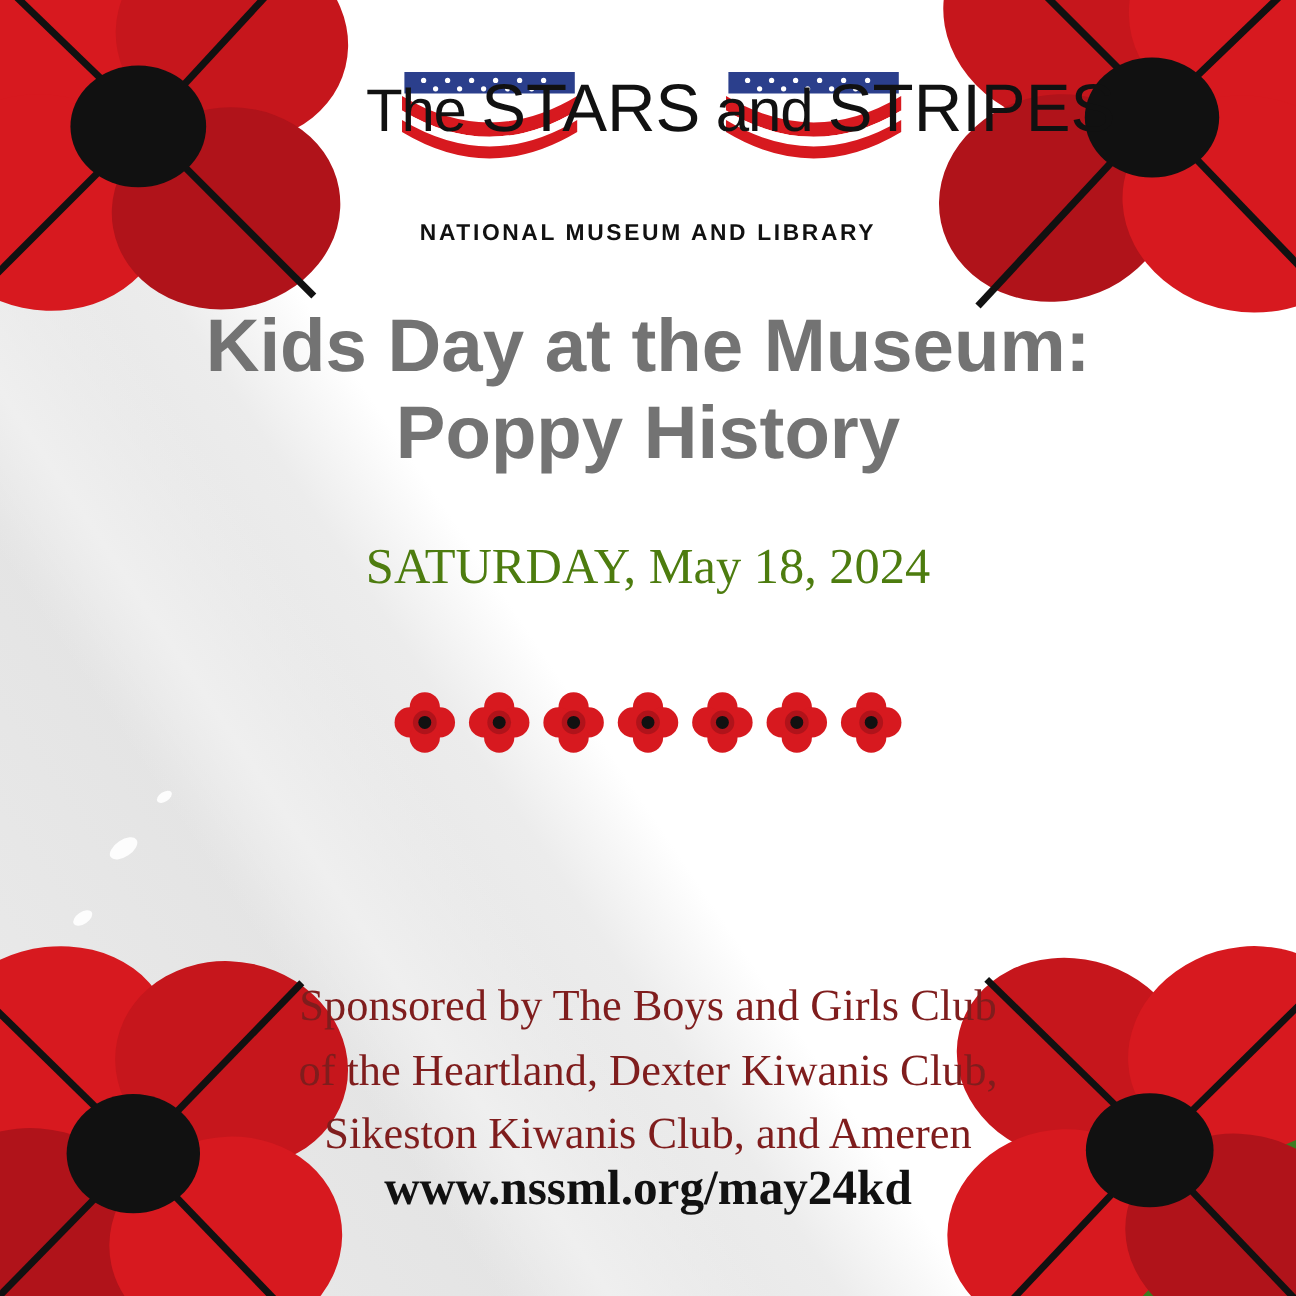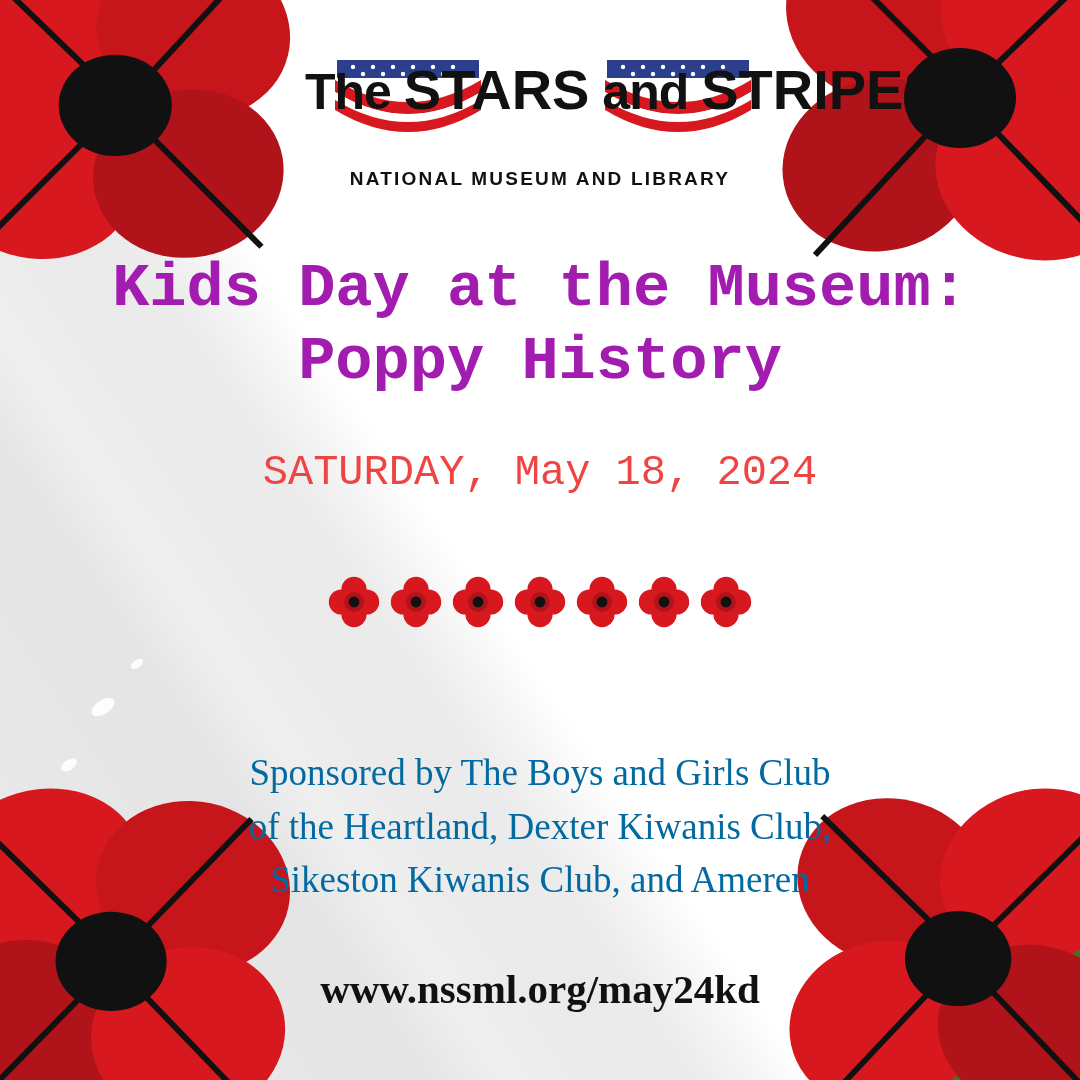--- a/index.html
+++ b/index.html
@@ -85,21 +85,21 @@
     text-align: center;
   }
   .logo-main {
     position: relative;
     height: 120px;
   }
   .logo-title {
     position: relative;
     z-index: 4;
     font-family: "Liberation Sans", sans-serif;
-    font-weight: bold;
+    font-weight: normal;
     font-size: 50px;
     letter-spacing: -1px;
     color: #111111;
     line-height: 100px;
     white-space: nowrap;
   }
   .logo-title .word-stars,
   .logo-title .word-stripes {
     font-size: 56px;
     letter-spacing: 0px;
@@ -112,46 +112,46 @@
     z-index: 1;
   }
   .flag-left { left: 28px; }
   .flag-right { right: 22px; }
   .logo-sub {
     font-family: "Liberation Sans", sans-serif;
     font-weight: bold;
     font-size: 19px;
     letter-spacing: 2.2px;
     color: #111111;
-    margin-top: 8px;
+    margin-top: 24px;
   }
 
   .headline {
     position: absolute;
     left: 50%;
     top: 252px;
     transform: translateX(-50%);
     width: 900px;
-    font-family: Liberation Mono, monospace;
+    font-family: Liberation Sans, sans-serif;
     font-weight: bold;
     font-size: 62px;
     line-height: 1.18;
-    color: #a21caf;
+    color: #737373;
   }
 
   .datetime {
     position: absolute;
     left: 50%;
     top: 447px;
     transform: translateX(-50%);
     width: 900px;
-    font-family: Liberation Mono, monospace;
+    font-family: Liberation Serif, serif;
     font-size: 42px;
     line-height: 1.27;
-    color: #ef4444;
+    color: #4d7c0f;
   }
 
   .poppy-row {
     position: absolute;
     left: 50%;
     top: 575px;
     transform: translateX(-50%);
     display: flex;
     gap: 8px;
     align-items: center;
@@ -168,27 +168,27 @@
     font-family: "Liberation Serif", serif;
     font-weight: bold;
     font-size: 37px;
     letter-spacing: .3px;
     color: #111111;
   }
 
   .sponsors {
     position: absolute;
     left: 50%;
-    top: 746px;
+    top: 812px;
     transform: translateX(-50%);
     width: 800px;
     font-family: "Liberation Serif", serif;
     font-size: 37px;
     line-height: 1.45;
-    color: #0369a1;
+    color: #7f1d1d;
   }
 
   .url {
     position: absolute;
     left: 50%;
     top: 965px;
     transform: translateX(-50%);
     width: 900px;
     font-family: "Liberation Serif", serif;
     font-weight: bold;

